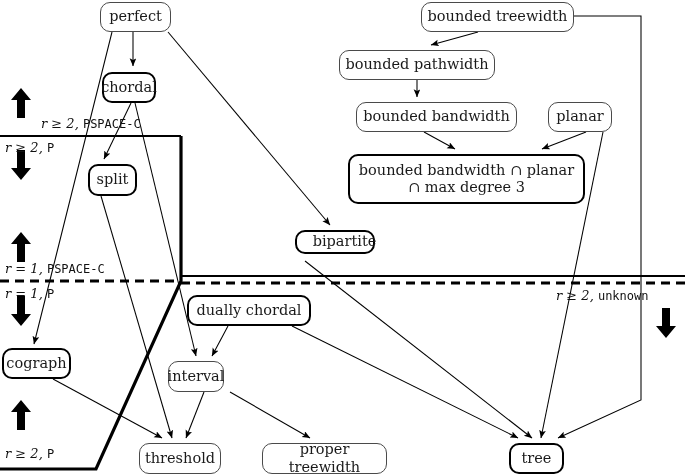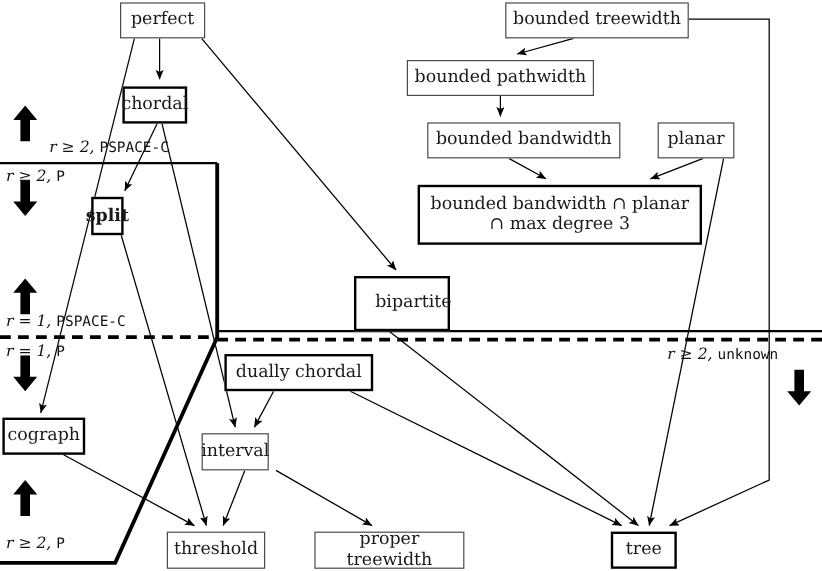--- a/index.html
+++ b/index.html
@@ -28,20 +28,21 @@
     background: #ffffff;
     display: flex;
     align-items: center;
     justify-content: center;
     text-align: center;
     font-family: "DejaVu Serif", serif;
     font-size: 14.5px;
     color: #1a1a1a;
     line-height: 1.18;
     z-index: 5;
+    border-radius: 10px;
   }
   .node.thin {
     border: 1px solid #4a4a4a;
   }
   .node.thick {
     border: 2.6px solid #000000;
   }
   .sep-label {
     position: absolute;
     font-family: "DejaVu Serif", serif;
@@ -126,37 +127,37 @@
   </svg>
 
   <div class="node thin" style="left:100px; top:2px; width:71px; height:30px;">
     <span>perfect</span>
   </div>
 
   <div class="node thick" style="left:102px; top:72px; width:54px; height:31px;">
     <span>chordal</span>
   </div>
 
-  <div class="node thick" style="left:76px; top:164px; width:27px; height:32px;font-weight:bold;">
+  <div class="node thick" style="left:88px; top:164px; width:49px; height:32px;">
     <span>split</span>
   </div>
 
   <div class="node thick" style="left:2px; top:348px; width:69px; height:31px;">
     <span>cograph</span>
   </div>
 
   <div class="node thin" style="left:168px; top:361px; width:56px; height:31px;">
     <span>interval</span>
   </div>
 
   <div class="node thick" style="left:187px; top:295px; width:124px; height:31px;">
     <span>dually chordal</span>
   </div>
 
-  <div class="node thick" style="left:295px; top:230px; width:80px; height:46px;padding-left:19px;">
+  <div class="node thick" style="left:295px; top:230px; width:80px; height:24px;padding-left:19px;">
     <span>bipartite</span>
   </div>
 
   <div class="node thin" style="left:139px; top:443px; width:82px; height:31px;">
     <span>threshold</span>
   </div>
 
   <div class="node thin" style="left:262px; top:443px; width:125px; height:31px;">
     <span>proper treewidth</span>
   </div>

